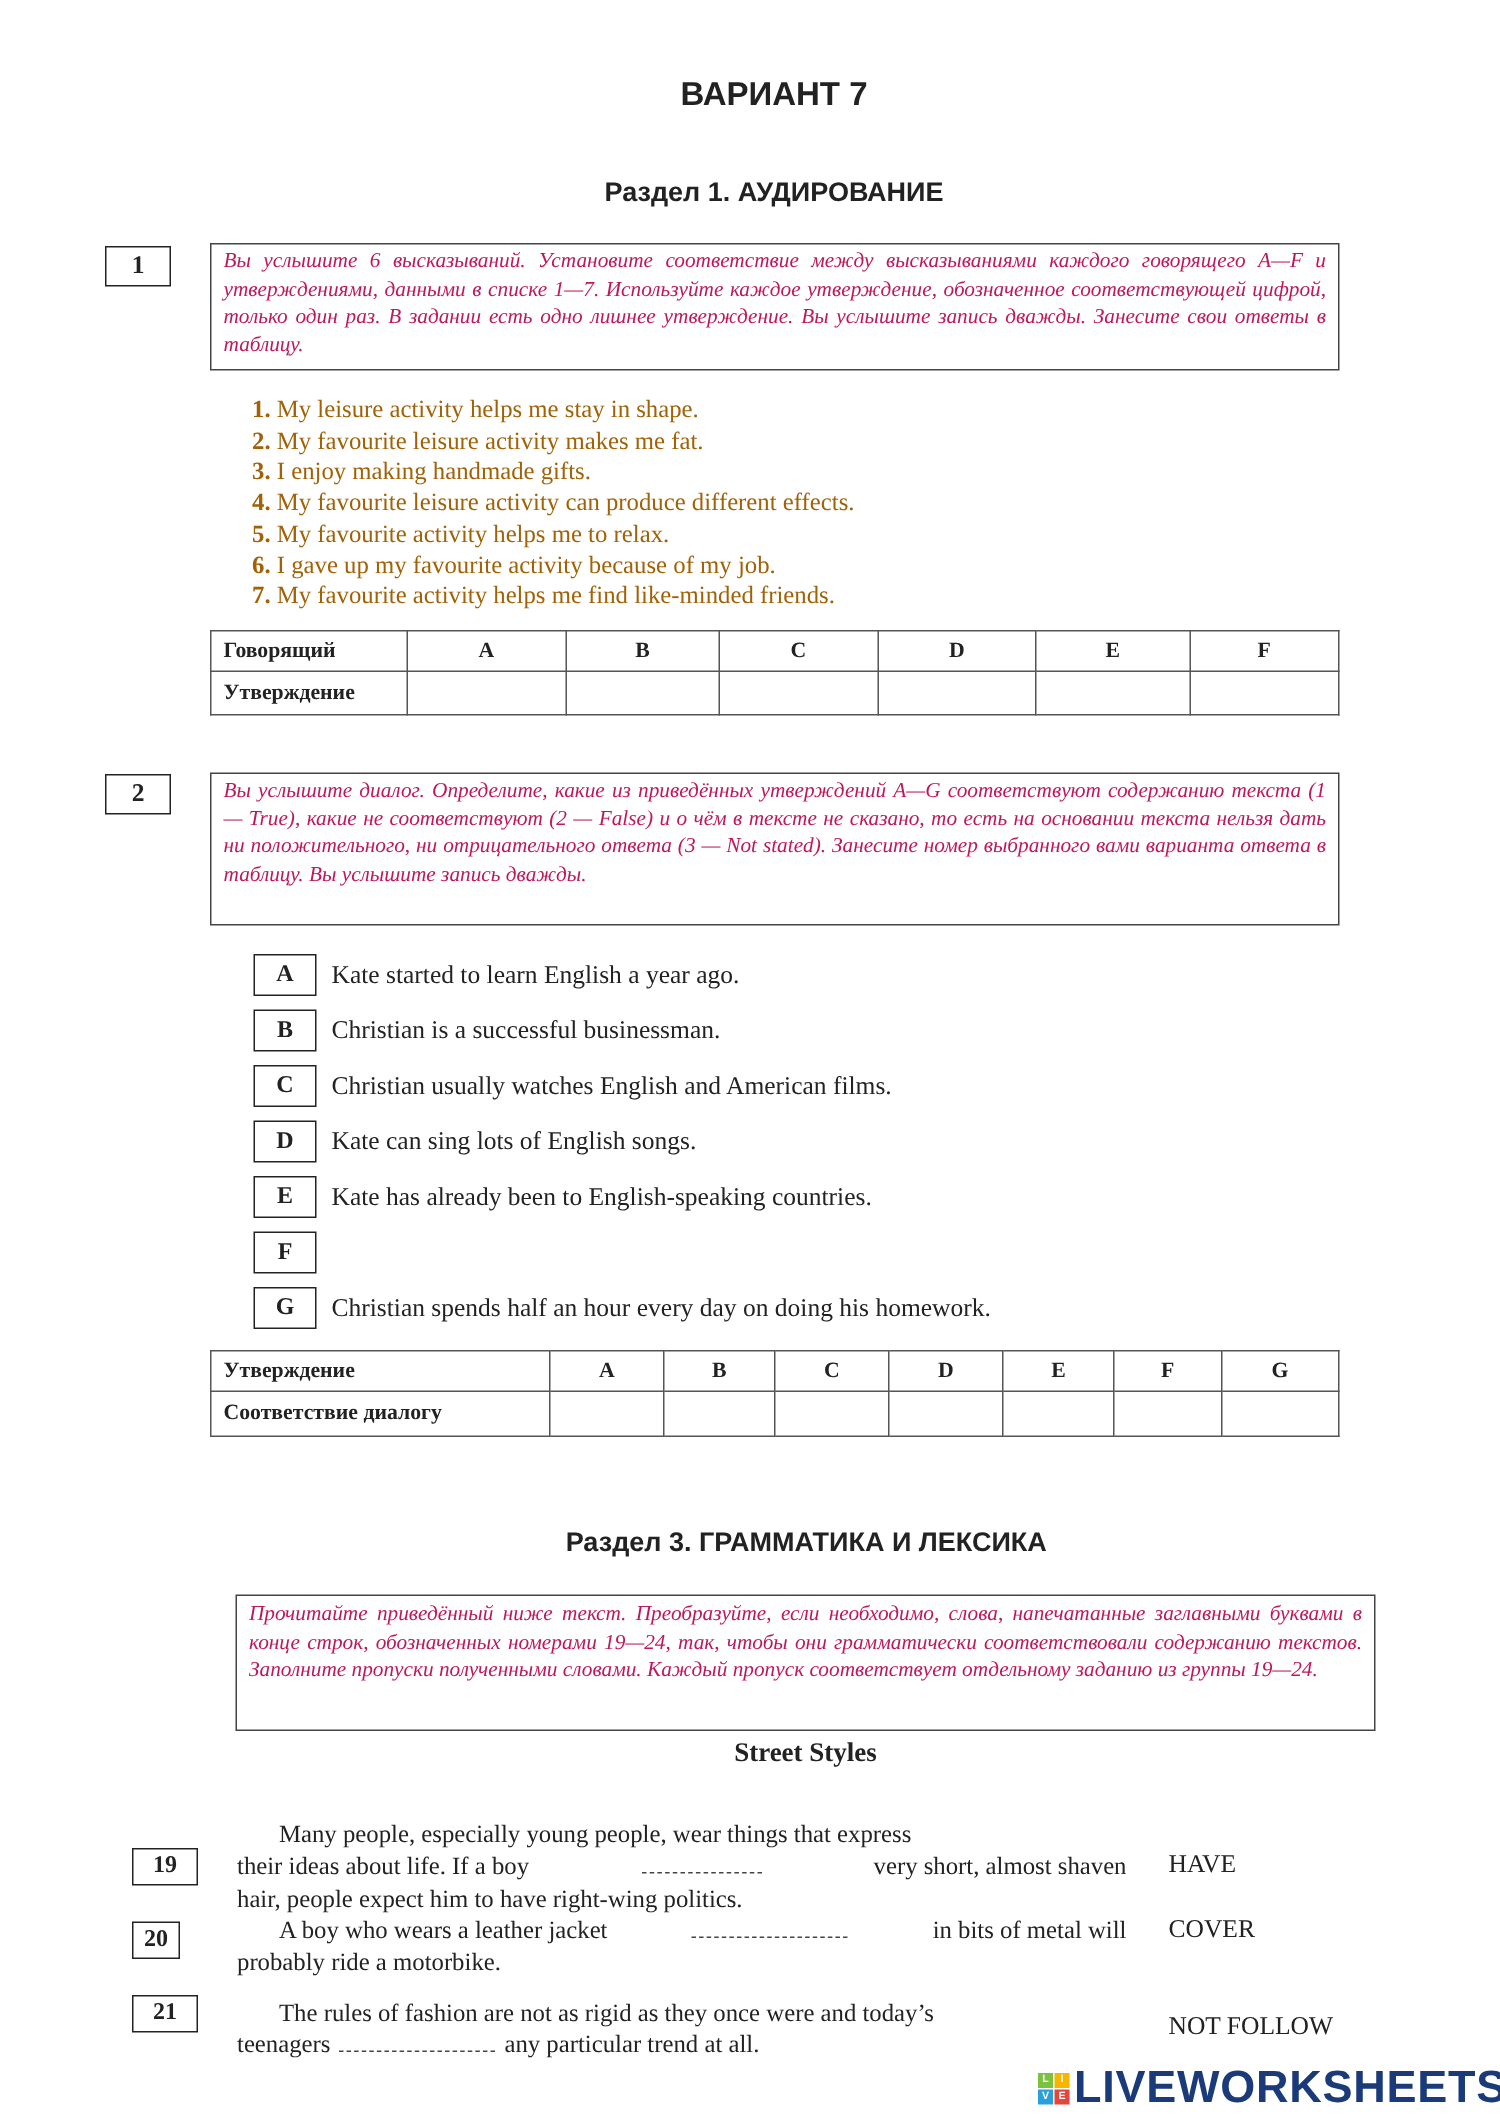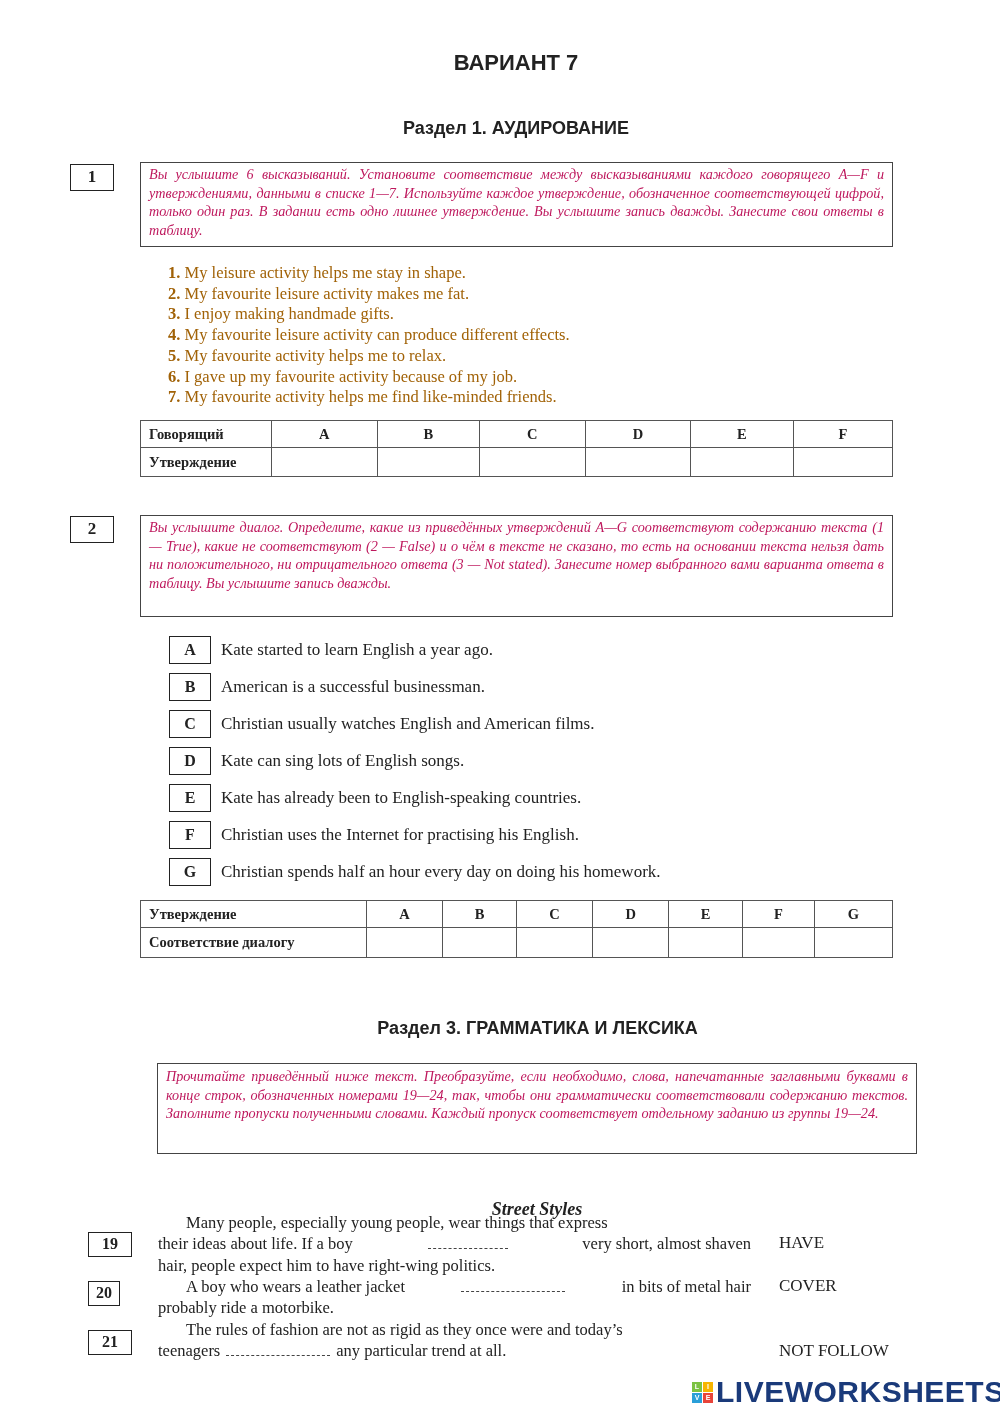--- a/index.html
+++ b/index.html
@@ -70,37 +70,36 @@
 <div class="abs task-num" style="left:70px;top:516px;width:44px;height:27px;line-height:24px;">2</div>
 <div class="abs instr" style="left:140px;top:515px;width:753px;height:102px;">Вы услышите диалог. Определите, какие из приведённых утверждений A—G соответствуют содержанию текста (1 — True), какие не соответствуют (2 — False) и о чём в тексте не сказано, то есть на основании текста нельзя дать ни положительного, ни отрицательного ответа (3 — Not stated). Занесите номер выбранного вами варианта ответа в таблицу. Вы услышите запись дважды.</div>
 
 <div class="abs" style="left:169px;top:636px;width:700px;">
   <div class="stmt-row" style="margin-bottom:9px;">
       <div class="stmt-letter">A</div>
       <span class="stmt-text">Kate started to learn English a year ago.</span>
     </div>
   <div class="stmt-row" style="margin-bottom:9px;">
       <div class="stmt-letter">B</div>
-      <span class="stmt-text">American is a successful businessman.</span>
+      <span class="stmt-text">Christian is a successful businessman.</span>
     </div>
   <div class="stmt-row" style="margin-bottom:9px;">
       <div class="stmt-letter">C</div>
       <span class="stmt-text">Christian usually watches English and American films.</span>
     </div>
   <div class="stmt-row" style="margin-bottom:9px;">
       <div class="stmt-letter">D</div>
       <span class="stmt-text">Kate can sing lots of English songs.</span>
     </div>
   <div class="stmt-row" style="margin-bottom:9px;">
       <div class="stmt-letter">E</div>
       <span class="stmt-text">Kate has already been to English-speaking countries.</span>
     </div>
   <div class="stmt-row" style="margin-bottom:9px;">
       <div class="stmt-letter">F</div>
-      <span class="stmt-text">Christian uses the Internet for practising his English.</span>
     </div>
   <div class="stmt-row">
       <div class="stmt-letter">G</div>
       <span class="stmt-text">Christian spends half an hour every day on doing his homework.</span>
     </div>
 </div>
 
 <table class="abs grid" style="left:140px;top:900px;width:753px;">
   <tbody>
       <tr>
@@ -122,48 +121,48 @@
     <td></td>
     <td></td>
     <td></td>
   </tr>
 </tbody>
   </table>
 
 <div class="abs section-title" style="left:0;width:1075px;top:1018px;">Раздел 3. ГРАММАТИКА И ЛЕКСИКА</div>
 <div class="abs instr" style="left:157px;top:1063px;width:760px;height:91px;padding:3px 8px;">Прочитайте приведённый ниже текст. Преобразуйте, если необходимо, слова, напечатанные заглавными буквами в конце строк, обозначенных номерами 19—24, так, чтобы они грамматически соответствовали содержанию текстов. Заполните пропуски полученными словами. Каждый пропуск соответствует отдельному заданию из группы 19—24.</div>
 
-<div class="abs text-title" style="left:157px;width:760px;top:1199px;font-style:italic;">Street Styles</div>
+<div class="abs text-title" style="left:157px;width:760px;top:1158px;">Street Styles</div>
 
 <div class="abs task-num" style="left:88px;top:1232px;width:44px;height:25px;line-height:22px;font-size:16px;">19</div>
 <div class="abs para" style="left:158px;top:1212px;width:593px;">
   <div style="text-indent:28px;">Many people, especially young people, wear things that express</div>
   <div style="display:flex;justify-content:space-between;">
     <span>their ideas about life. If a boy</span>
     <span style="display:inline-block;width:80px;border-bottom:1px dashed #444;height:15px;"></span>
     <span>very short, almost shaven</span>
   </div>
   <div>hair, people expect him to have right-wing politics.</div>
 </div>
 <div class="abs keyword" style="left:779px;top:1233px;">HAVE</div>
 
 <div class="abs task-num" style="left:88px;top:1281px;width:32px;height:25px;line-height:22px;font-size:16px;">20</div>
 <div class="abs para" style="left:158px;top:1276px;width:593px;">
   <div style="display:flex;justify-content:space-between;padding-left:28px;">
     <span>A boy who wears a leather jacket</span>
     <span style="display:inline-block;width:104px;border-bottom:1px dashed #444;height:15px;"></span>
-    <span>in bits of metal hair</span>
+    <span>in bits of metal will</span>
   </div>
   <div>probably ride a motorbike.</div>
 </div>
 <div class="abs keyword" style="left:779px;top:1276px;">COVER</div>
 
 <div class="abs task-num" style="left:88px;top:1330px;width:44px;height:25px;line-height:22px;font-size:16px;">21</div>
 <div class="abs para" style="left:158px;top:1319px;width:593px;">
-  <div style="text-indent:28px;">The rules of fashion are not as rigid as they once were and today’s</div>
+  <div style="text-indent:28px;margin-top:12px;">The rules of fashion are not as rigid as they once were and today’s</div>
   <div style="display:flex;gap:6px;">
     <span>teenagers</span>
     <span style="display:inline-block;width:104px;border-bottom:1px dashed #444;height:15px;"></span>
     <span>any particular trend at all.</span>
   </div>
 </div>
 <div class="abs keyword" style="left:779px;top:1341px;">NOT FOLLOW</div>
 
 <div class="abs" style="left:692px;top:1375px;display:flex;align-items:center;gap:3px;">
   <div class="logo-grid">

